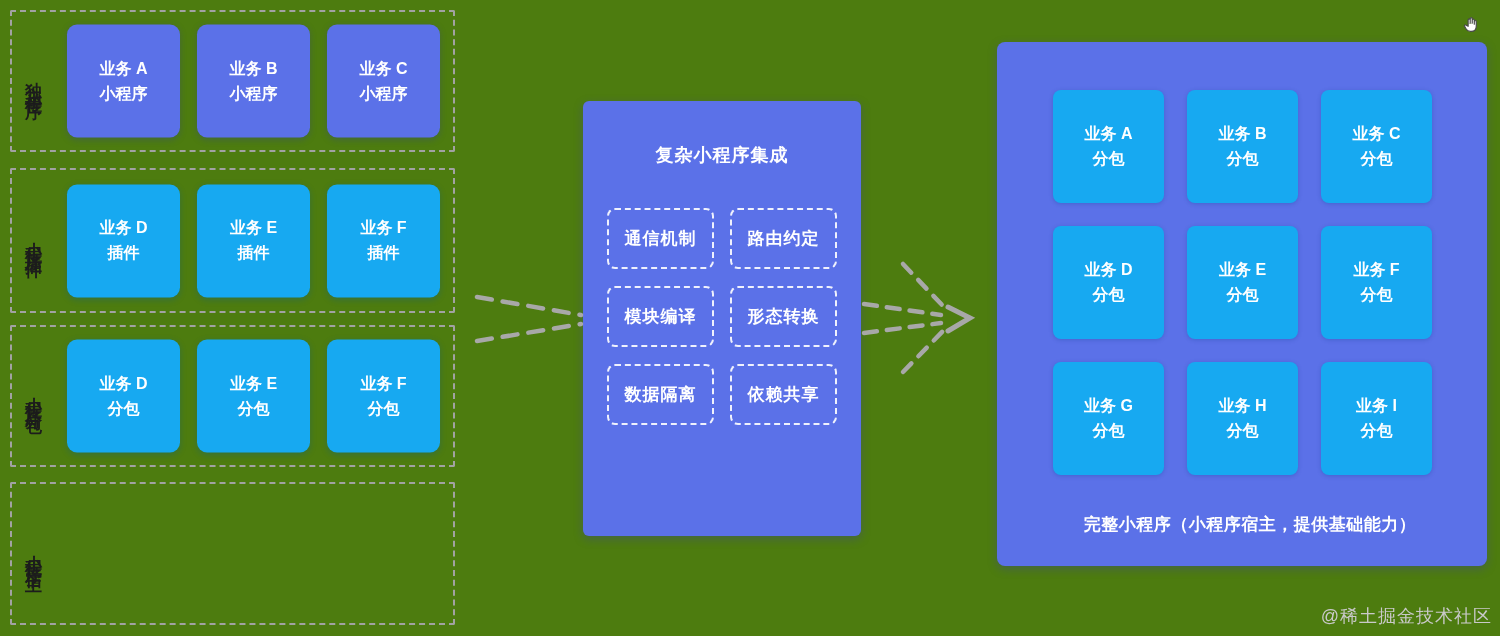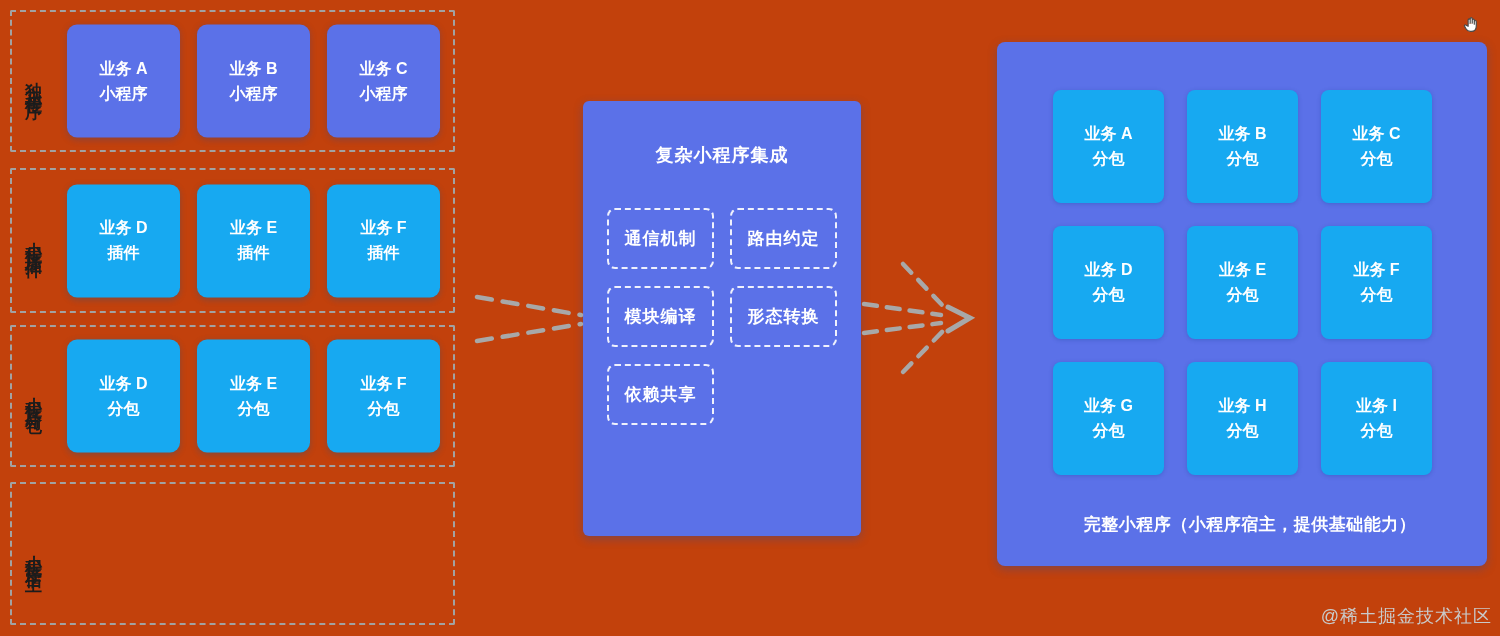--- a/index.html
+++ b/index.html
@@ -1,16 +1,16 @@
 <!DOCTYPE html>
 <html><head>
 <meta charset="utf-8">
 <style>
   html,body{margin:0;padding:0;background:#fff;}
-  .canvas{position:relative;width:1500px;height:636px;background:#c2410c;overflow:hidden;
+  .canvas{position:relative;width:1500px;height:636px;background:#4d7c0f;overflow:hidden;
           font-family:"Liberation Sans",sans-serif;cursor:grab;}
 
   
   .sec{position:absolute;left:10px;width:445px;border:2px dashed #a2a2a2;border-radius:2px;box-sizing:border-box;}
   .sec1{top:10px;height:142px}
   .sec2{top:168px;height:145px}
   .sec3{top:325px;height:142px}
   .sec4{top:482px;height:143px}
   .vlabel{position:absolute;left:13px;top:50%;transform:translateY(-50%);
           writing-mode:vertical-rl;text-orientation:upright;
@@ -114,20 +114,21 @@
     <div class="vlabel">小程序宿主</div>
   </div>
 
   <div class="integration">
     <div class="int-title">复杂小程序集成</div>
     <div class="int-grid">
       <div class="int-item">通信机制</div>
       <div class="int-item">路由约定</div>
       <div class="int-item">模块编译</div>
       <div class="int-item">形态转换</div>
+      <div class="int-item">数据隔离</div>
       <div class="int-item">依赖共享</div>
     </div>
   </div>
 
   <div class="result">
     <div class="res-grid">
       <div class="pkg">
         <span>业务 A</span>
         <span>分包</span>
       </div>

